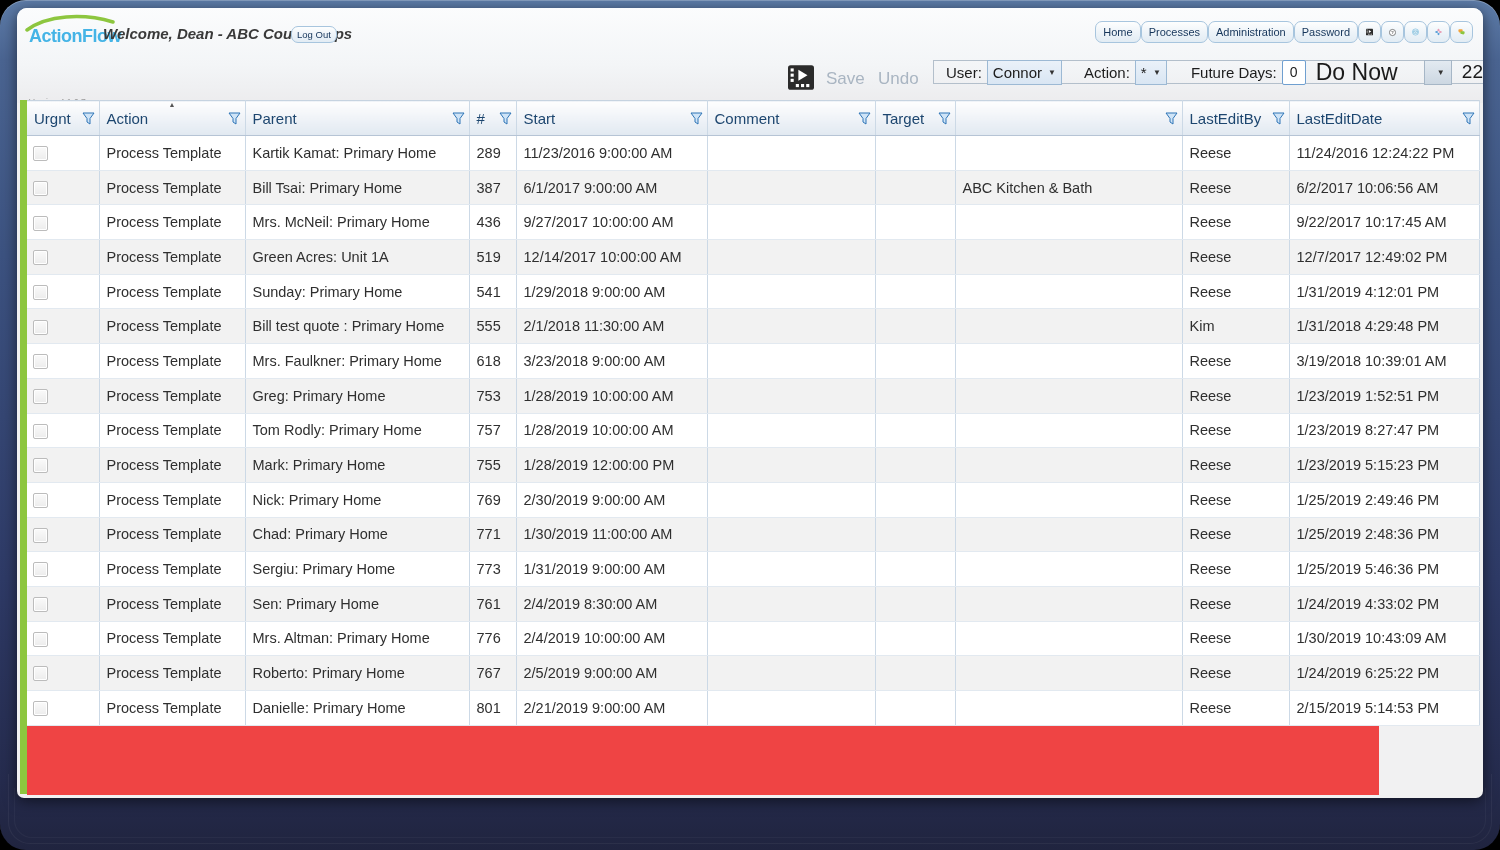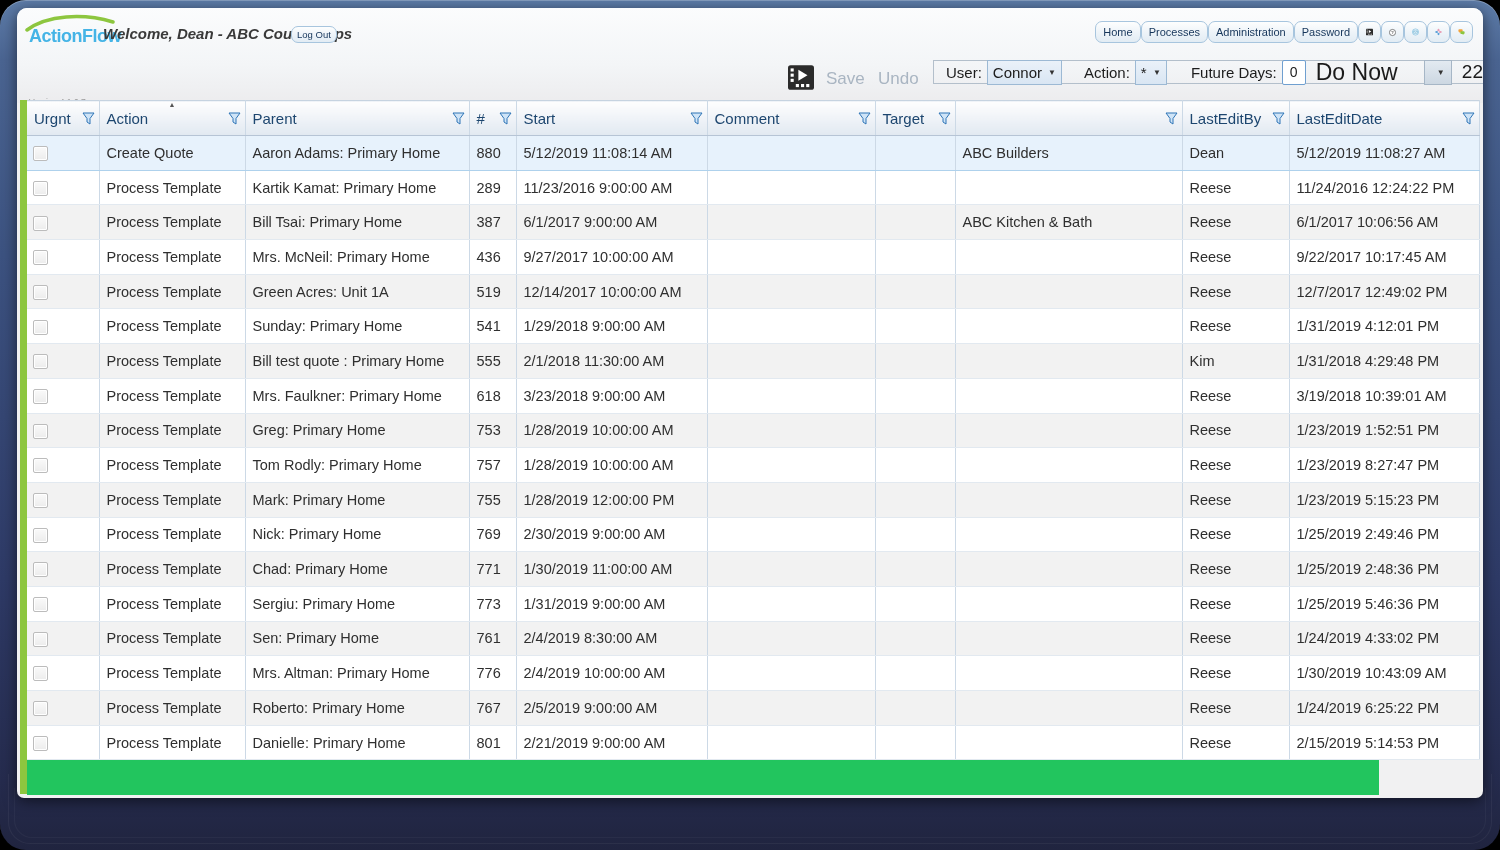--- a/index.html
+++ b/index.html
@@ -56,21 +56,21 @@
   .dd-user { width:84px; margin-right:22px; }
   .dd-action { width:44px; margin-right:24px; }
   .caret { font-size:8px; color:#333; margin-left:6px; }
   .num-input { width:24px; height:25px; border:1px solid #6f9fd0; background:#fff; text-align:center; font-size:14px; color:#1c1c1c; margin-right:10px; border-radius:2px; }
   .donow { font-size:23px; color:#1a1a1a; margin-right:26px; white-space:nowrap; }
   .dd-donow { width:38px; justify-content:center; background:linear-gradient(180deg,#e3eaf1 0%,#ccd7e2 100%); border:1px solid #a6b6c6; margin-right:10px; }
   .count { font-size:19px; color:#1a1a1a; }
 
   
   .green-stripe { position:absolute; left:3px; top:92px; width:7px; height:694px; background:#8dc63f; }
-  .grid-wrap { position:absolute; left:10px; top:92px; width:1352px; height:695px; background:#22c55e; }
+  .grid-wrap { position:absolute; left:10px; top:92px; width:1352px; height:695px; background:#ef4444; }
 
   table { table-layout:fixed; width:1452px; border-collapse:collapse; }
   th { height:35px; background:linear-gradient(180deg,#fefefe 0%,#eef2f7 55%,#e1e9f1 100%);
        border-top:1px solid #c6d3e0; border-bottom:1px solid #b6c4d5; border-right:1px solid #ccd9e6;
        color:#1d466f; font-weight:normal; font-size:15px; text-align:left; padding:0 4px 0 7px; position:relative; }
   .th-inner { display:flex; align-items:center; justify-content:space-between; }
   .sort-asc { position:absolute; top:0px; left:50%; transform:translateX(-50%); font-size:7px; color:#555; line-height:7px; }
   td { height:34.7px; font-size:14.5px; color:#2f2f2f; padding:0 4px 0 7px;
        border-right:1px solid #ccd9e6; border-bottom:1px solid #e2e9f0;
        white-space:nowrap; overflow:hidden; background:#fff; }
@@ -283,32 +283,20 @@
               <div class="th-inner">
                 <span>LastEditDate</span>
                 <svg class="funnel" width="13" height="13" viewBox="0 0 13 13">
                   <path d="M1 1 H12 L8 6.5 V12 L5 10 V6.5 Z" fill="#cfe4f7" stroke="#2e75b6"></path>
                 </svg>
               </div>
             </th>
         </tr>
       </thead>
       <tbody>
-          <tr class="selected">
-    <td class="c-urgnt"><span class="checkbox"></span></td>
-    <td>Create Quote</td>
-    <td>Aaron Adams: Primary Home</td>
-    <td>880</td>
-    <td>5/12/2019 11:08:14 AM</td>
-    <td></td>
-    <td></td>
-    <td>ABC Builders</td>
-    <td>Dean</td>
-    <td>5/12/2019 11:08:27 AM</td>
-  </tr>
           <tr>
     <td class="c-urgnt"><span class="checkbox"></span></td>
     <td>Process Template</td>
     <td>Kartik Kamat: Primary Home</td>
     <td>289</td>
     <td>11/23/2016 9:00:00 AM</td>
     <td></td>
     <td></td>
     <td></td>
     <td>Reese</td>
@@ -317,21 +305,21 @@
           <tr class="alt">
     <td class="c-urgnt"><span class="checkbox"></span></td>
     <td>Process Template</td>
     <td>Bill Tsai: Primary Home</td>
     <td>387</td>
     <td>6/1/2017 9:00:00 AM</td>
     <td></td>
     <td></td>
     <td>ABC Kitchen &amp; Bath</td>
     <td>Reese</td>
-    <td>6/1/2017 10:06:56 AM</td>
+    <td>6/2/2017 10:06:56 AM</td>
   </tr>
           <tr>
     <td class="c-urgnt"><span class="checkbox"></span></td>
     <td>Process Template</td>
     <td>Mrs. McNeil: Primary Home</td>
     <td>436</td>
     <td>9/27/2017 10:00:00 AM</td>
     <td></td>
     <td></td>
     <td></td>

